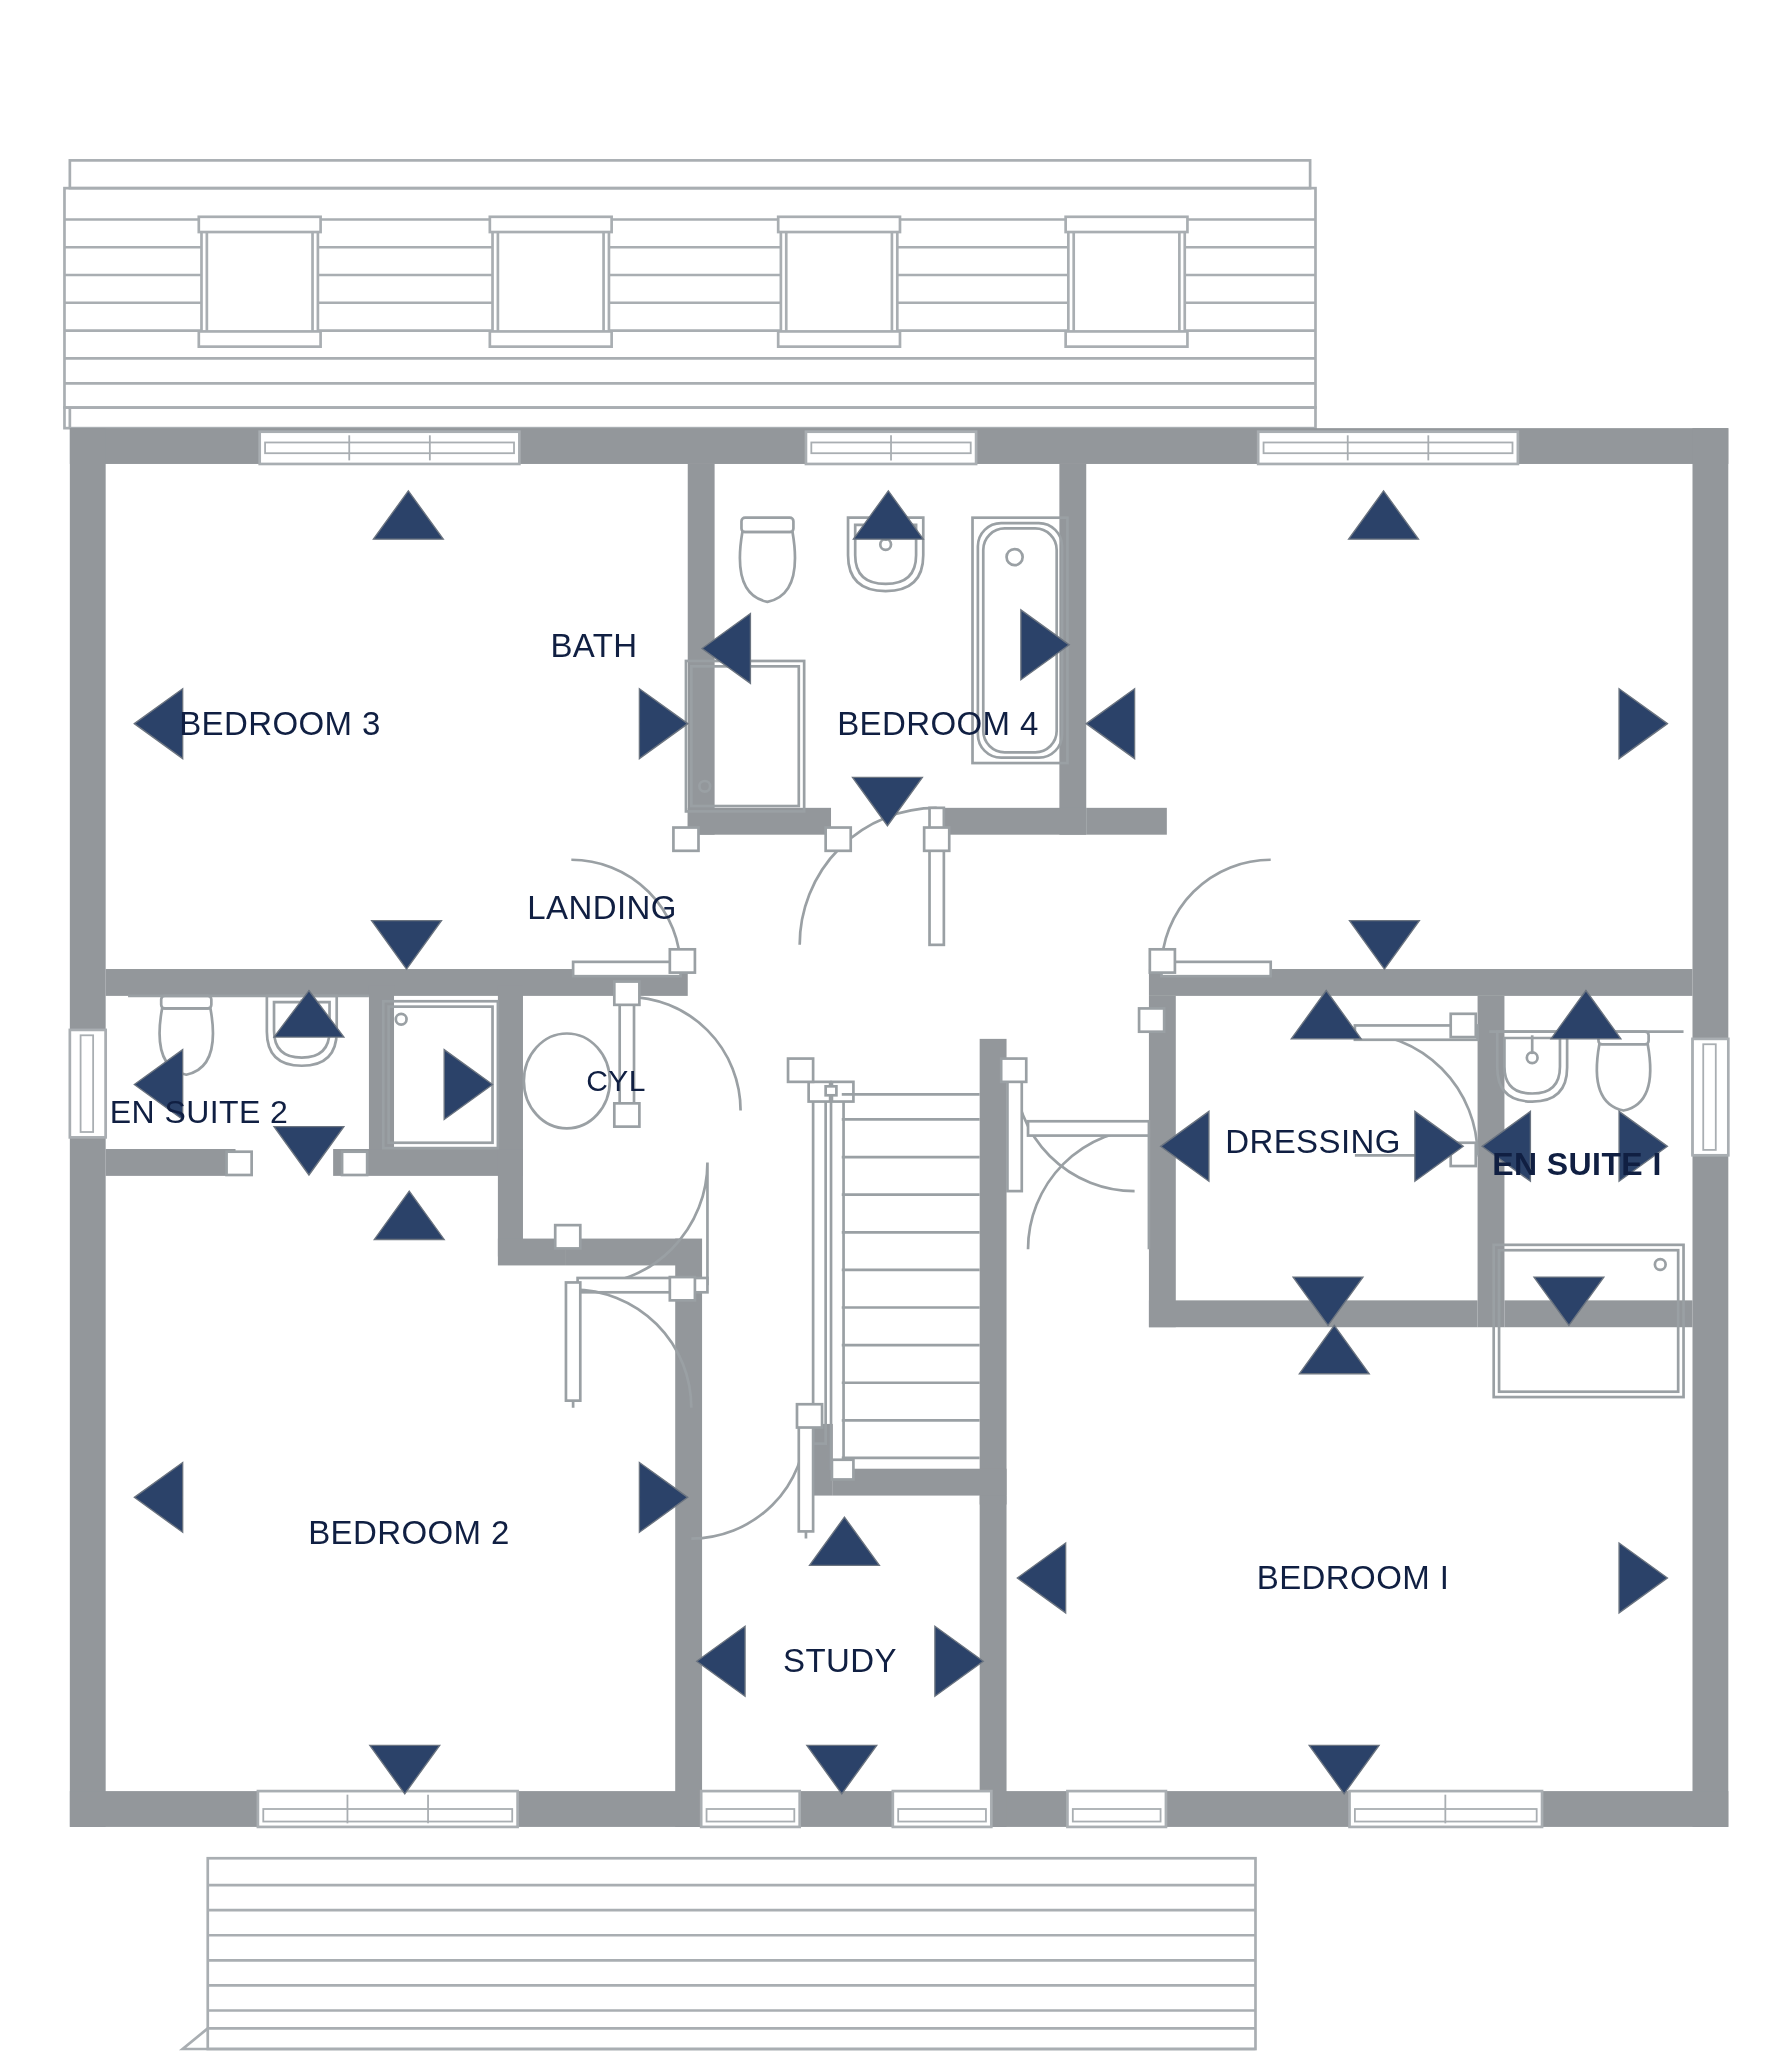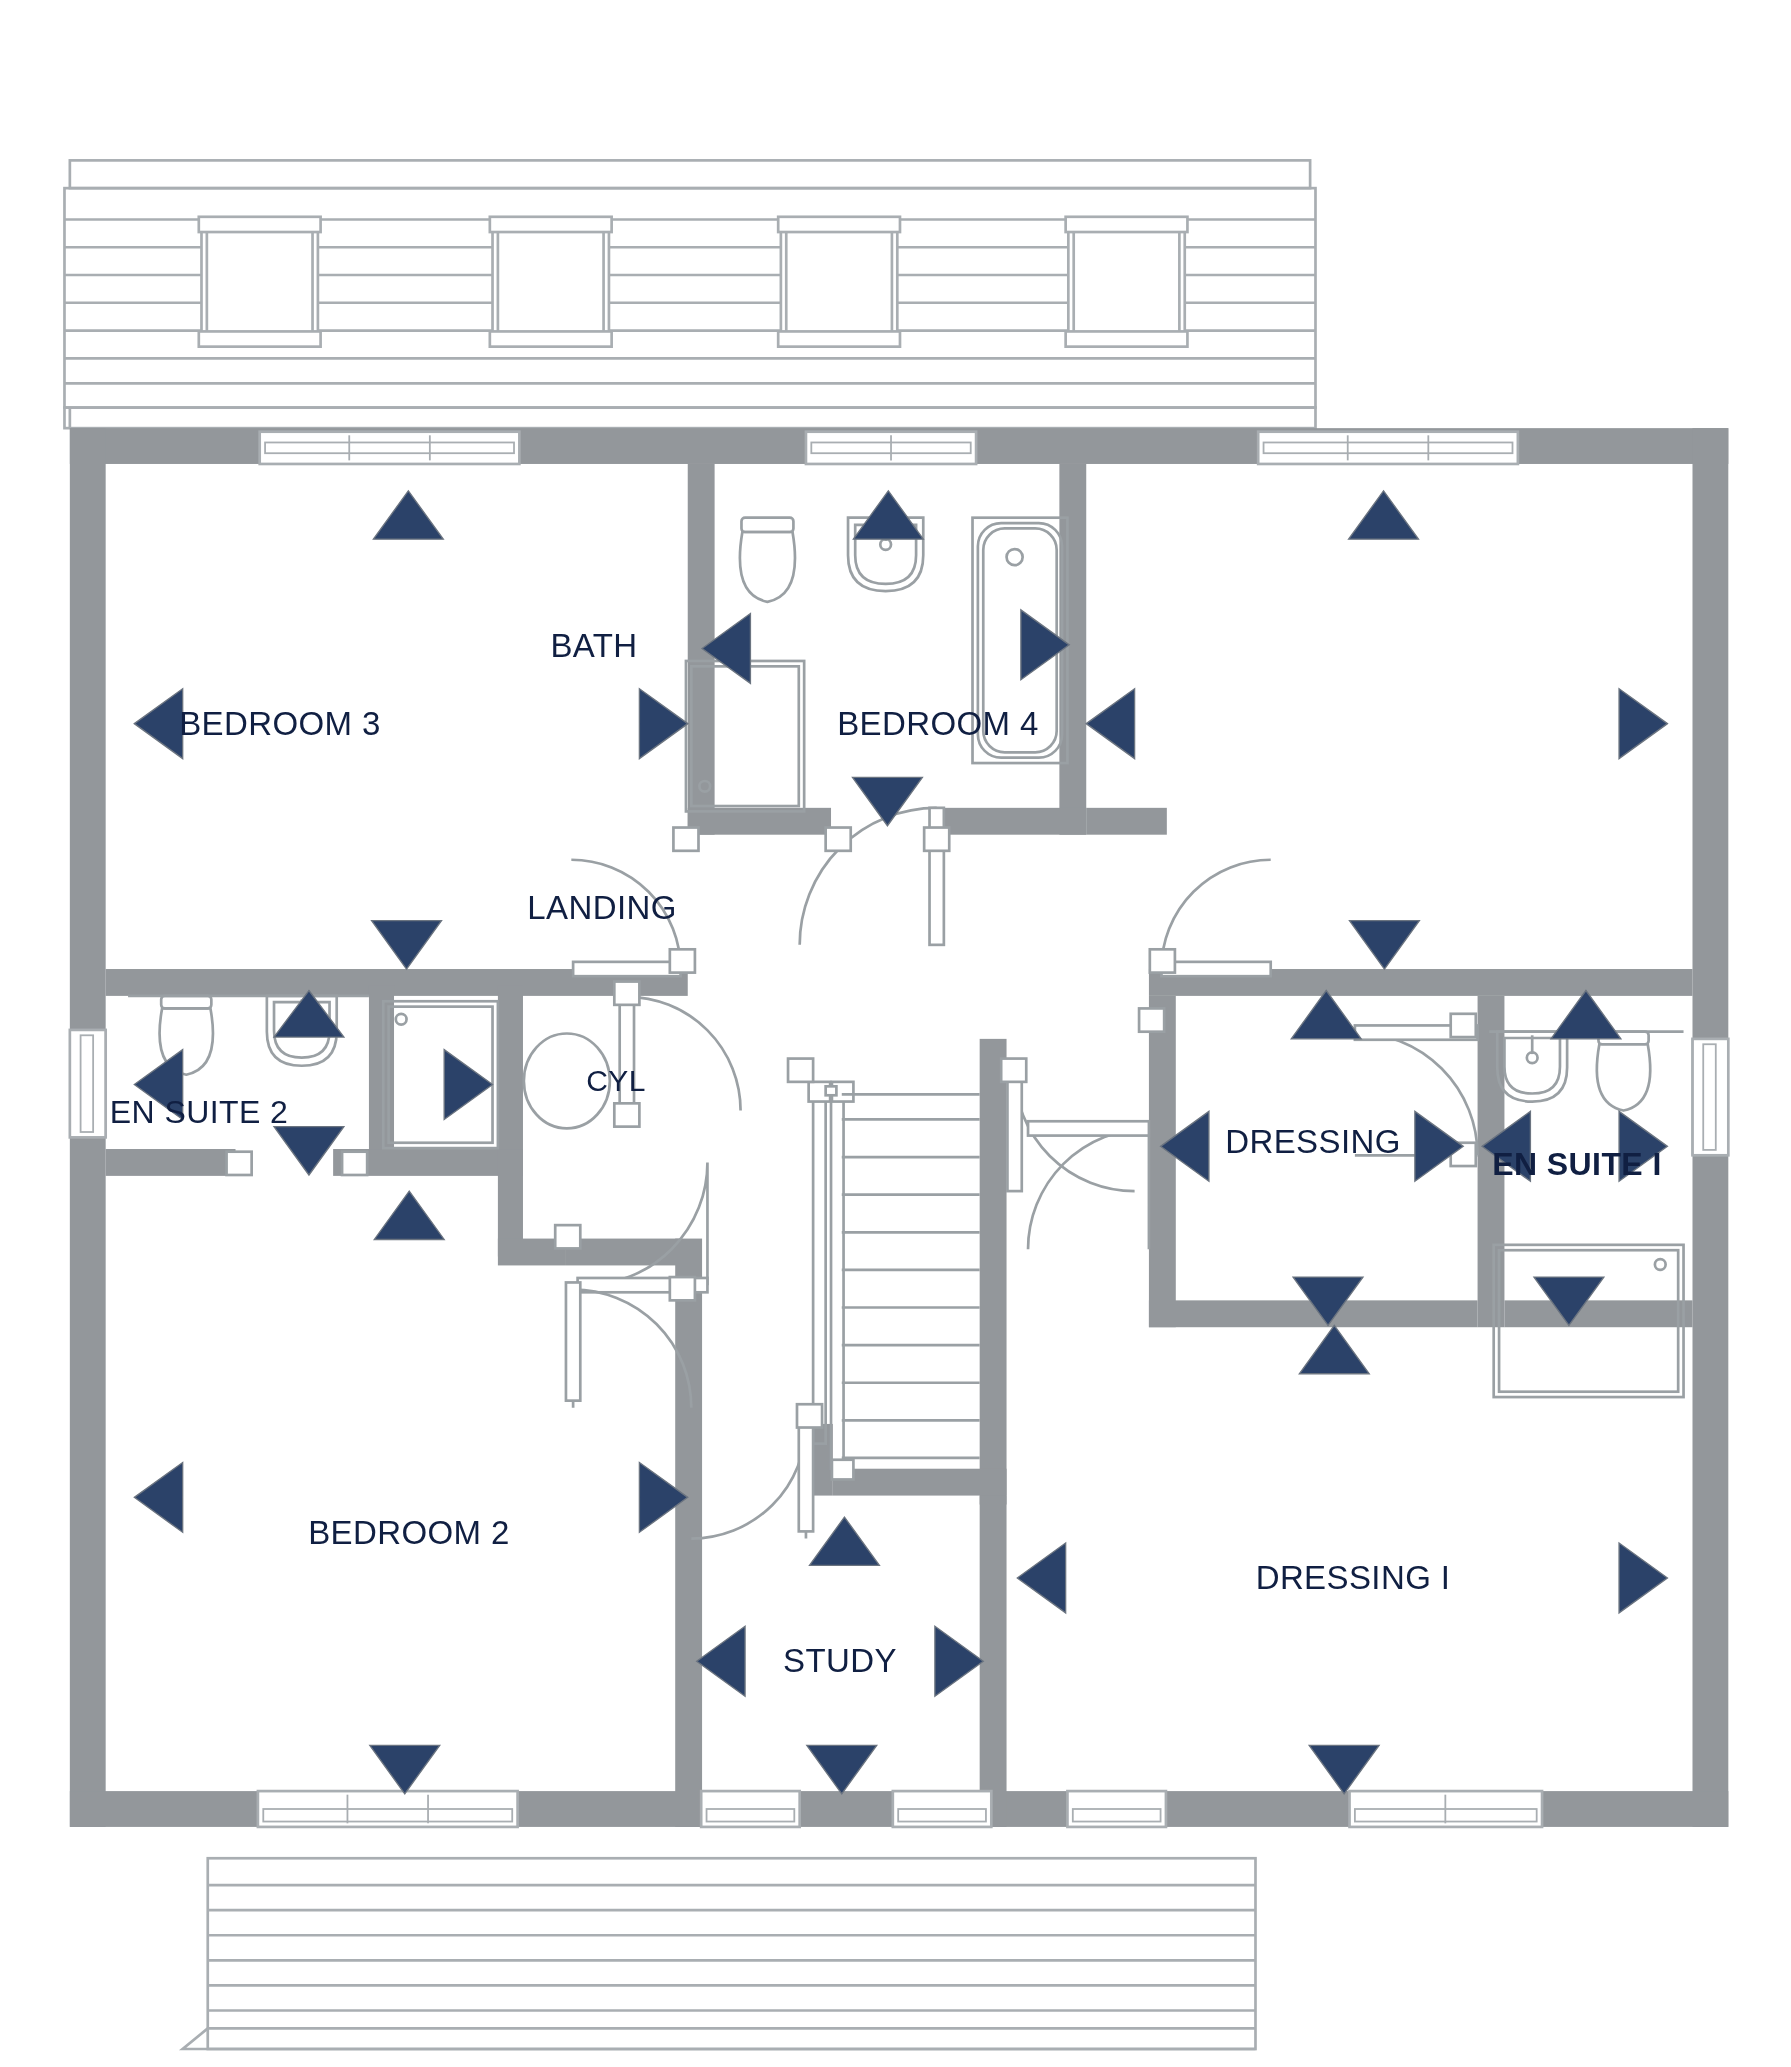--- a/index.html
+++ b/index.html
@@ -390,17 +390,17 @@
 
   <div class="room-label rl-big" style="left:280px;top:724px;">BEDROOM 3</div>
   <div class="room-label rl-big" style="left:594px;top:646px;">BATH</div>
   <div class="room-label rl-big" style="left:938px;top:724px;">BEDROOM 4</div>
   <div class="room-label rl-big" style="left:602px;top:908px;">LANDING</div>
   <div class="room-label rl-med" style="left:199px;top:1112px;">EN SUITE 2</div>
   <div class="room-label rl-cyl" style="left:584px;top:1081px;margin-left:32px;">CYL</div>
   <div class="room-label rl-big" style="left:1313px;top:1142px;">DRESSING</div>
   <div class="room-label rl-med" style="left:1577px;top:1164px;font-weight:bold;">EN SUITE I</div>
   <div class="room-label rl-big" style="left:409px;top:1497px;margin-top:36px;">BEDROOM 2</div>
-  <div class="room-label rl-big" style="left:1353px;top:1578px;">DRESSING I</div>
+  <div class="room-label rl-big" style="left:1353px;top:1578px;">BEDROOM I</div>
   <div class="room-label rl-big" style="left:840px;top:1661px;">STUDY</div>
 
 </div>
 
 
 </body></html>

